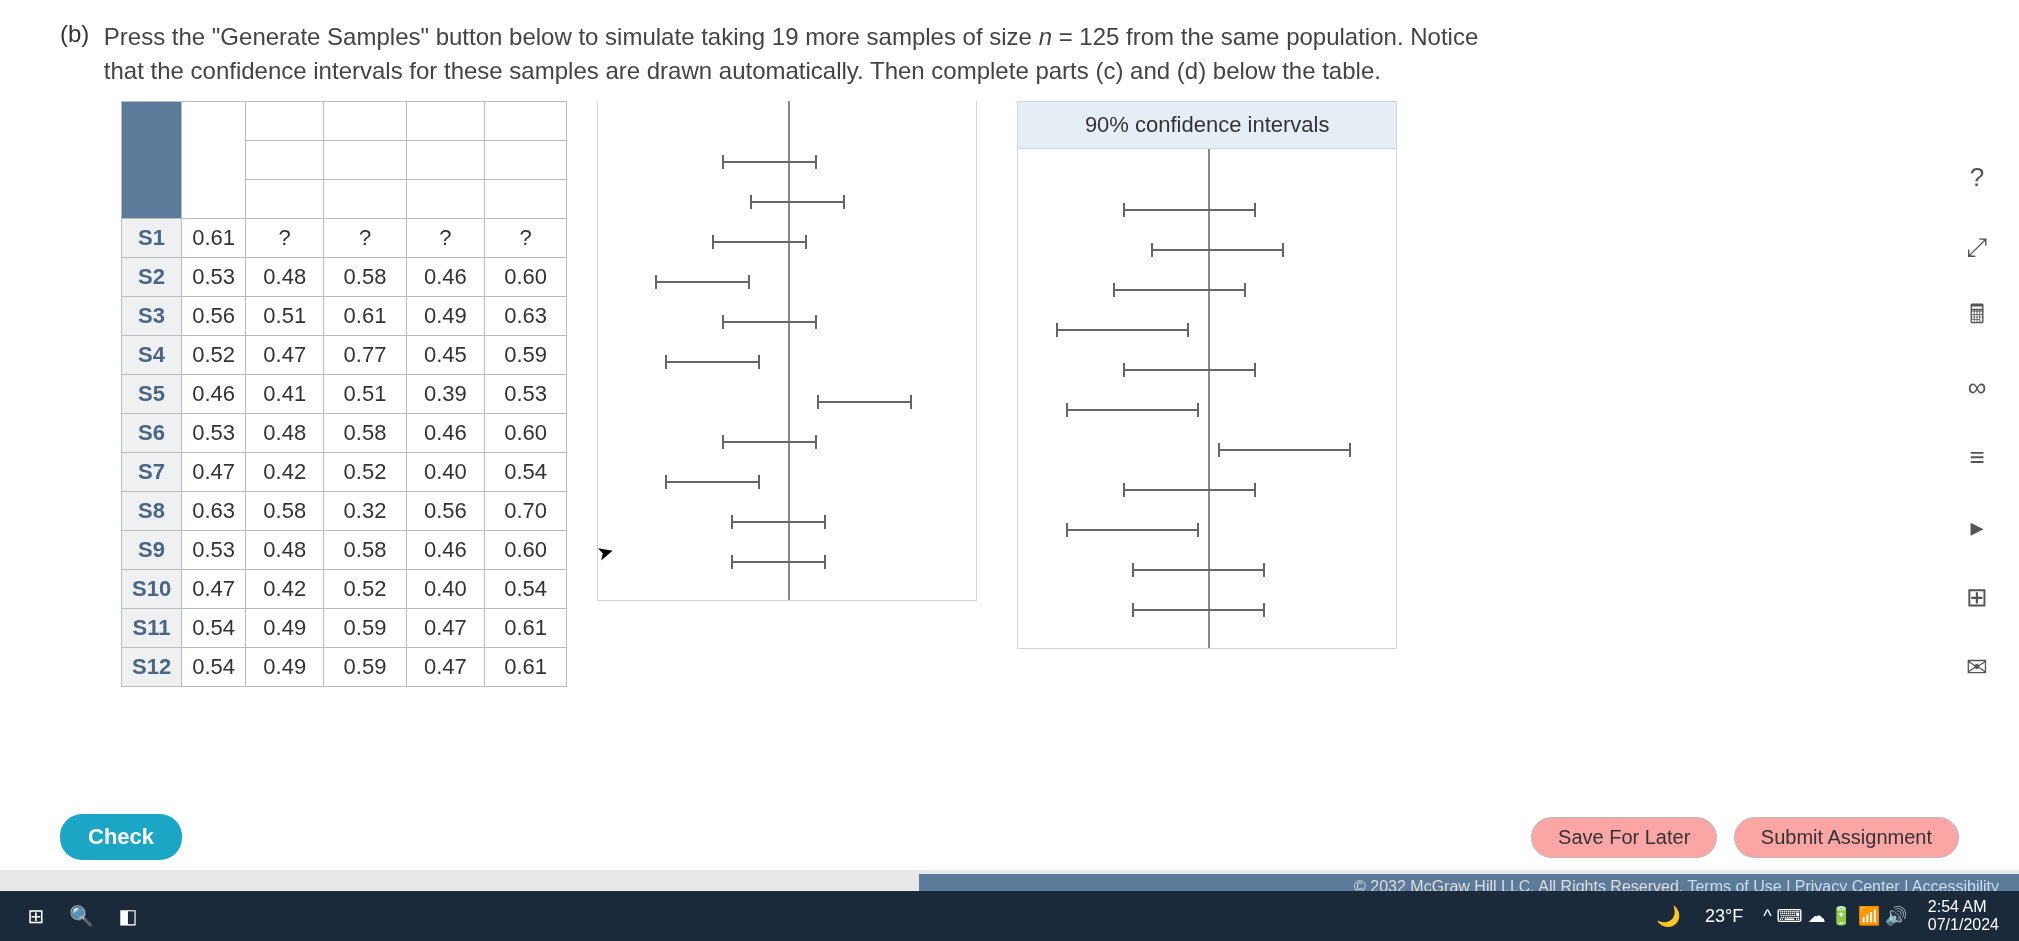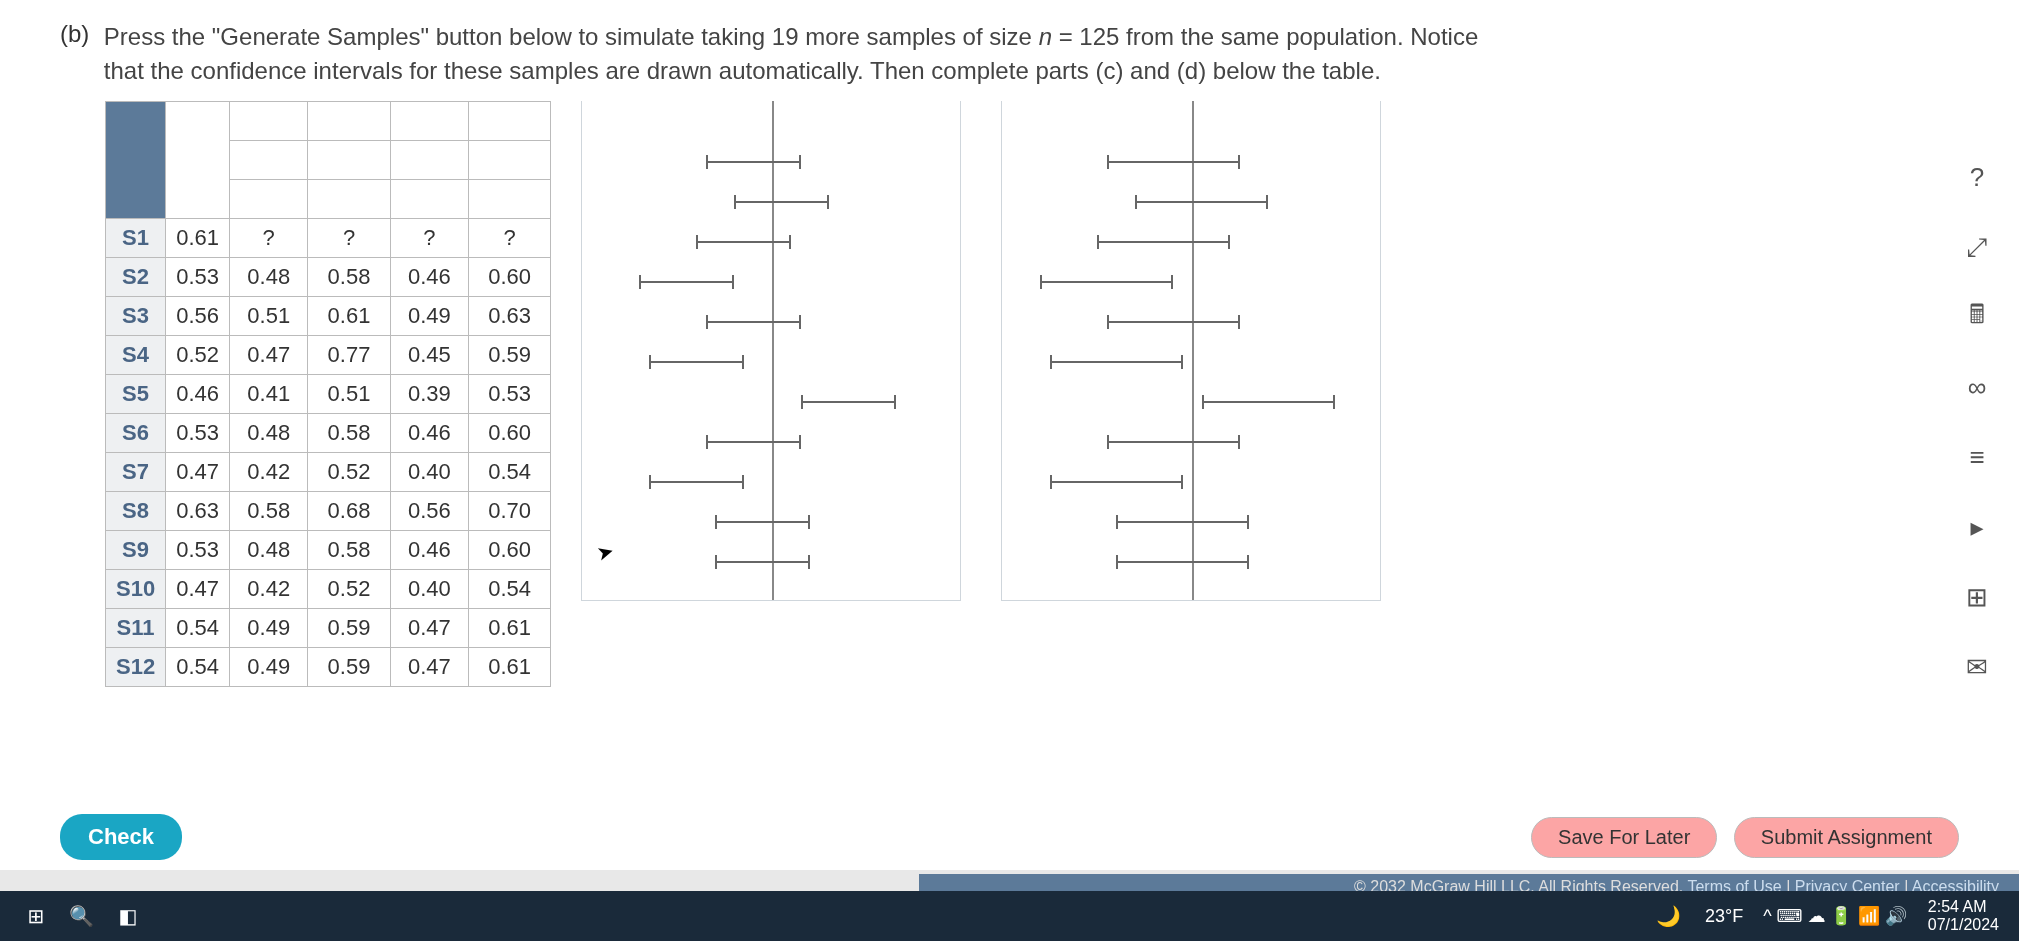--- a/index.html
+++ b/index.html
@@ -38,20 +38,21 @@
     margin-left: 45px;
     display: flex;
     gap: 30px;
     align-items: flex-start;
   }
   
   table.data-table {
     border-collapse: collapse;
     font-size: 22px;
     color: #333;
+    margin-left: 16px;
   }
   table.data-table th, table.data-table td {
     border: 1px solid #bbb;
     text-align: center;
     padding: 6px 10px;
     background: #fff;
   }
   .hdr-row th {
     background: #5c7a99;
     color: #fff;
@@ -303,21 +304,21 @@
             <td>0.47</td>
             <td>0.42</td>
             <td>0.52</td>
             <td>0.40</td>
             <td>0.54</td>
           </tr>
           <tr>
             <td class="row-label">S8</td>
             <td>0.63</td>
             <td>0.58</td>
-            <td>0.68</td>
+            <td>0.32</td>
             <td>0.56</td>
             <td>0.70</td>
           </tr>
           <tr>
             <td class="row-label">S9</td>
             <td>0.53</td>
             <td>0.48</td>
             <td>0.58</td>
             <td>0.46</td>
             <td>0.60</td>
@@ -393,20 +394,21 @@
               <div class="tick" style="left: 0px;"></div>
               <div class="tick" style="right: 0px;"></div>
             </div>
             <div class="ci-row" style="left: 133px; width: 95px; top: 460px;">
               <div class="tick" style="left: 0px;"></div>
               <div class="tick" style="right: 0px;"></div>
             </div>
           </div>
       </div>
       <div class="plot">
+        <div class="plot-title">90% confidence intervals</div>
         <div class="plot-body" id="plot-body-1">
             <div class="vline" style="left: 190px;"></div>
             <div class="ci-row" style="left: 104.5px; width: 133px; top: 60px;">
               <div class="tick" style="left: 0px;"></div>
               <div class="tick" style="right: 0px;"></div>
             </div>
             <div class="ci-row" style="left: 133px; width: 133px; top: 100px;">
               <div class="tick" style="left: 0px;"></div>
               <div class="tick" style="right: 0px;"></div>
             </div>

